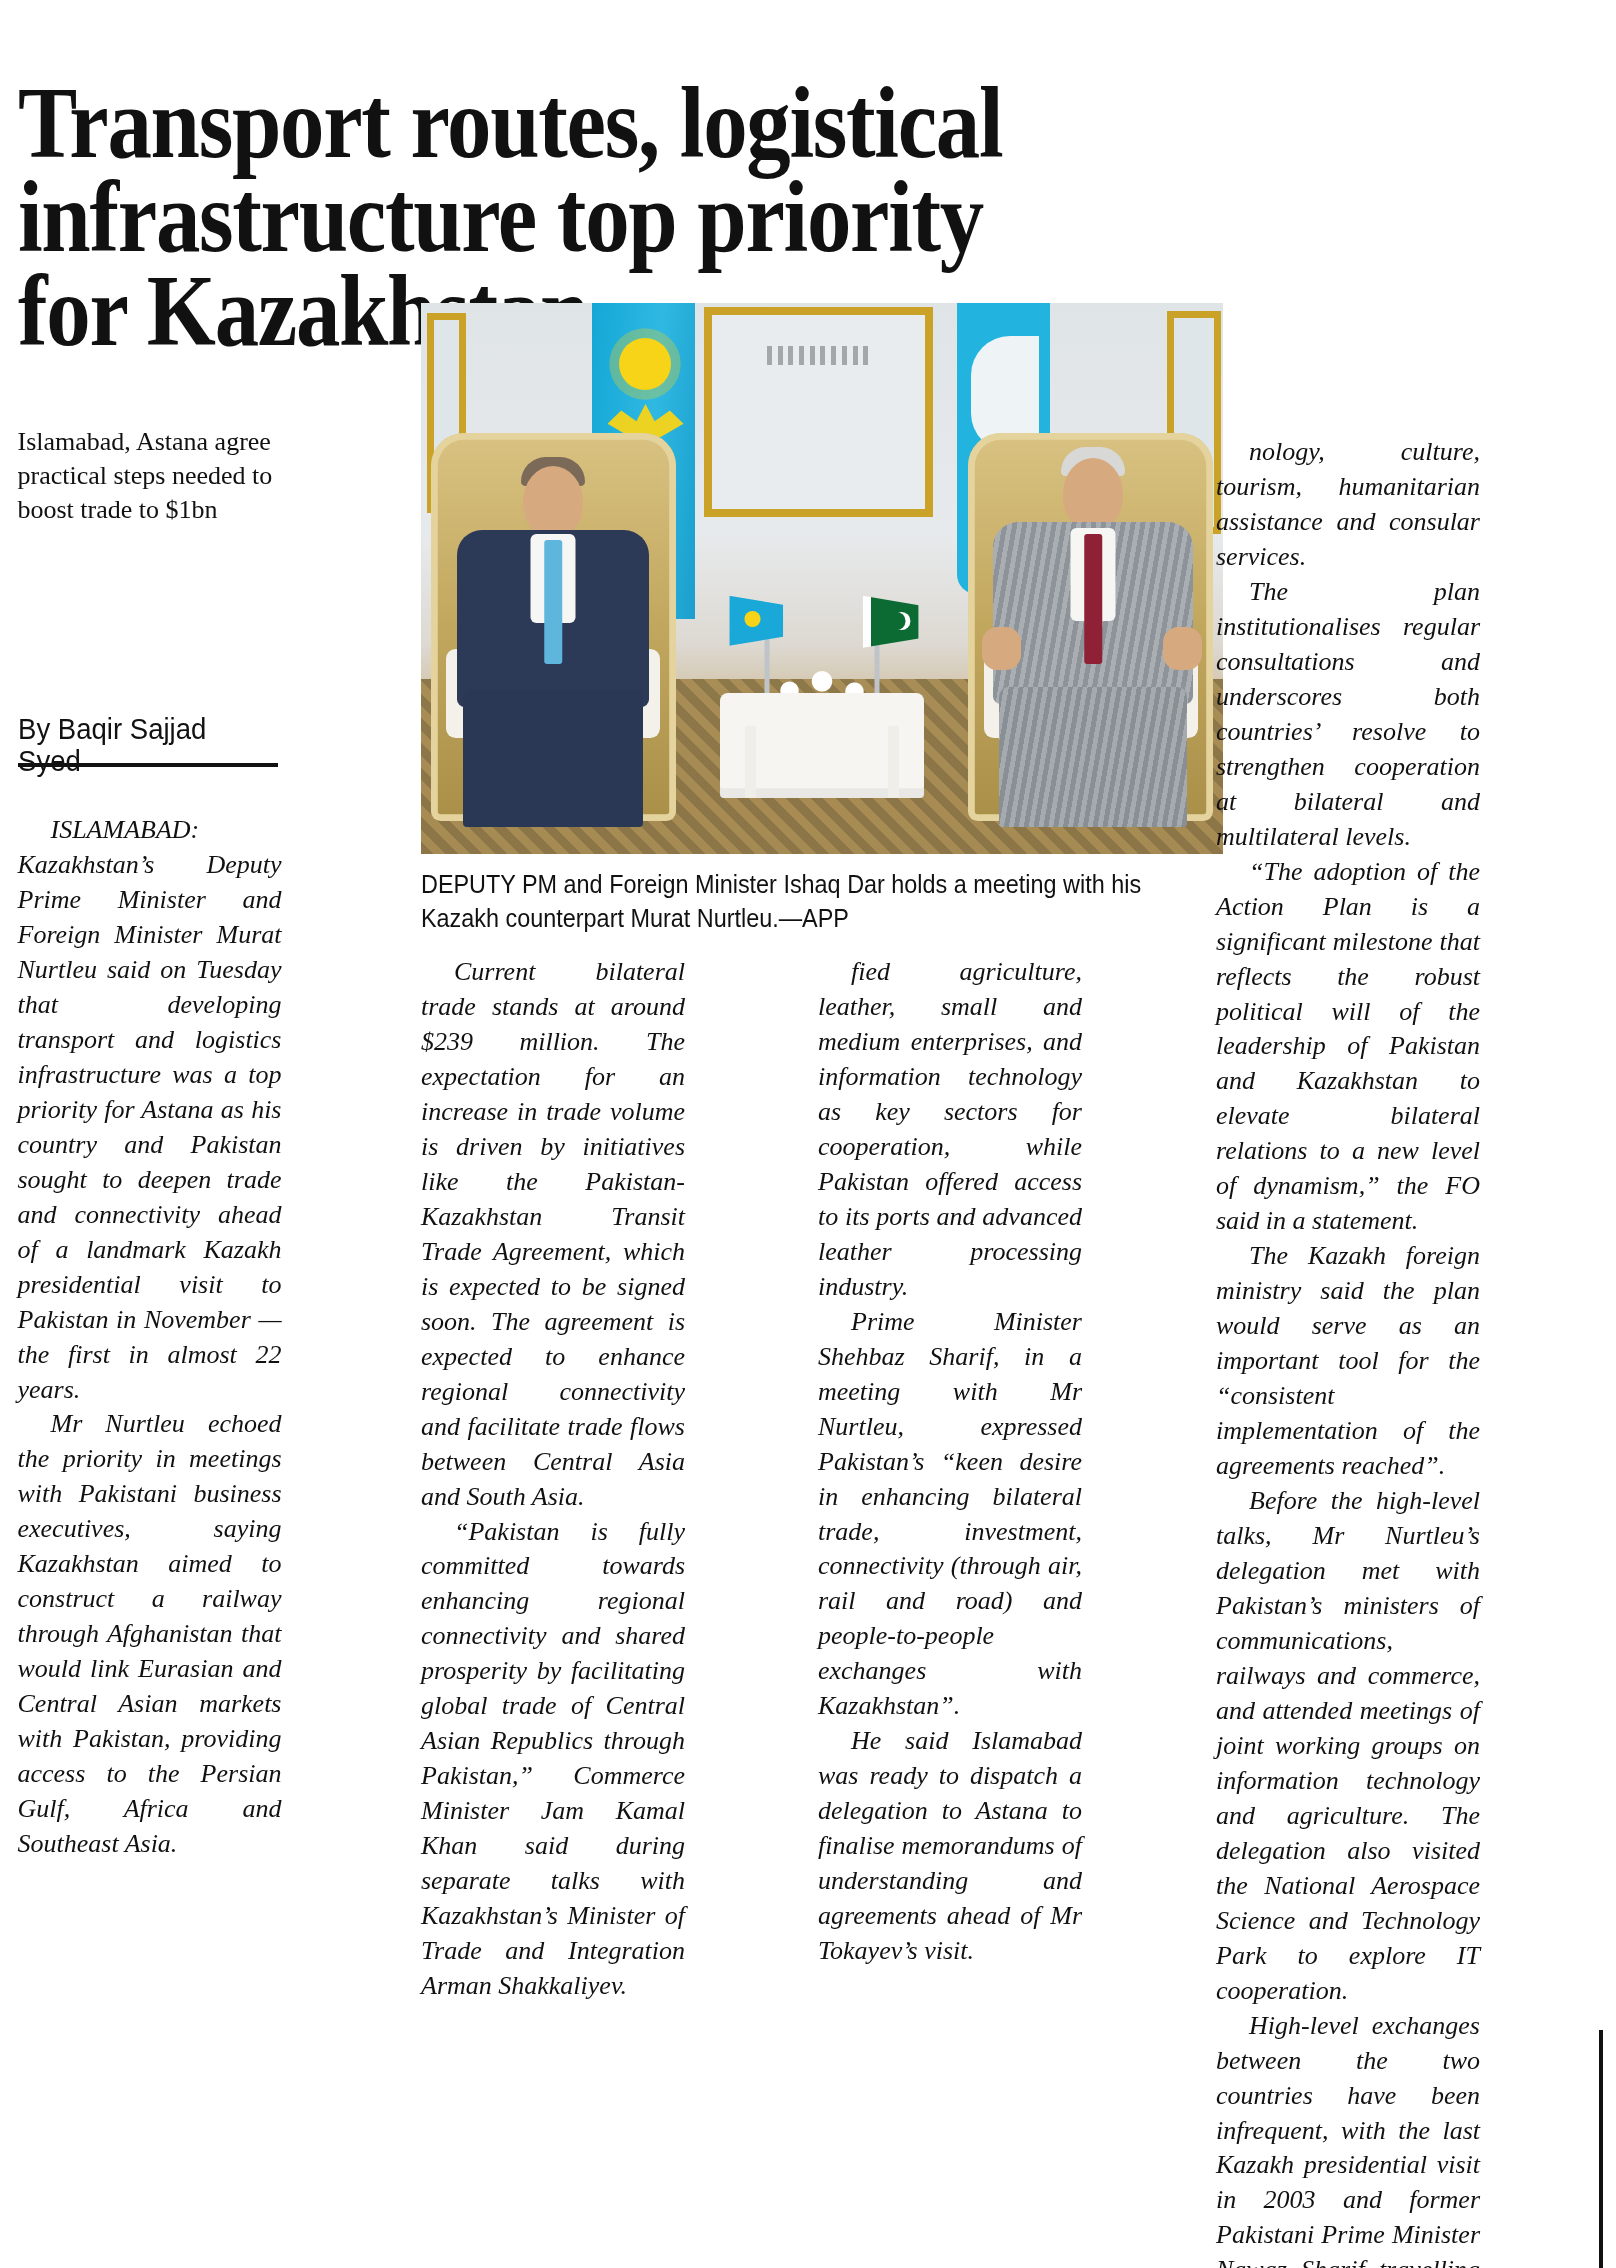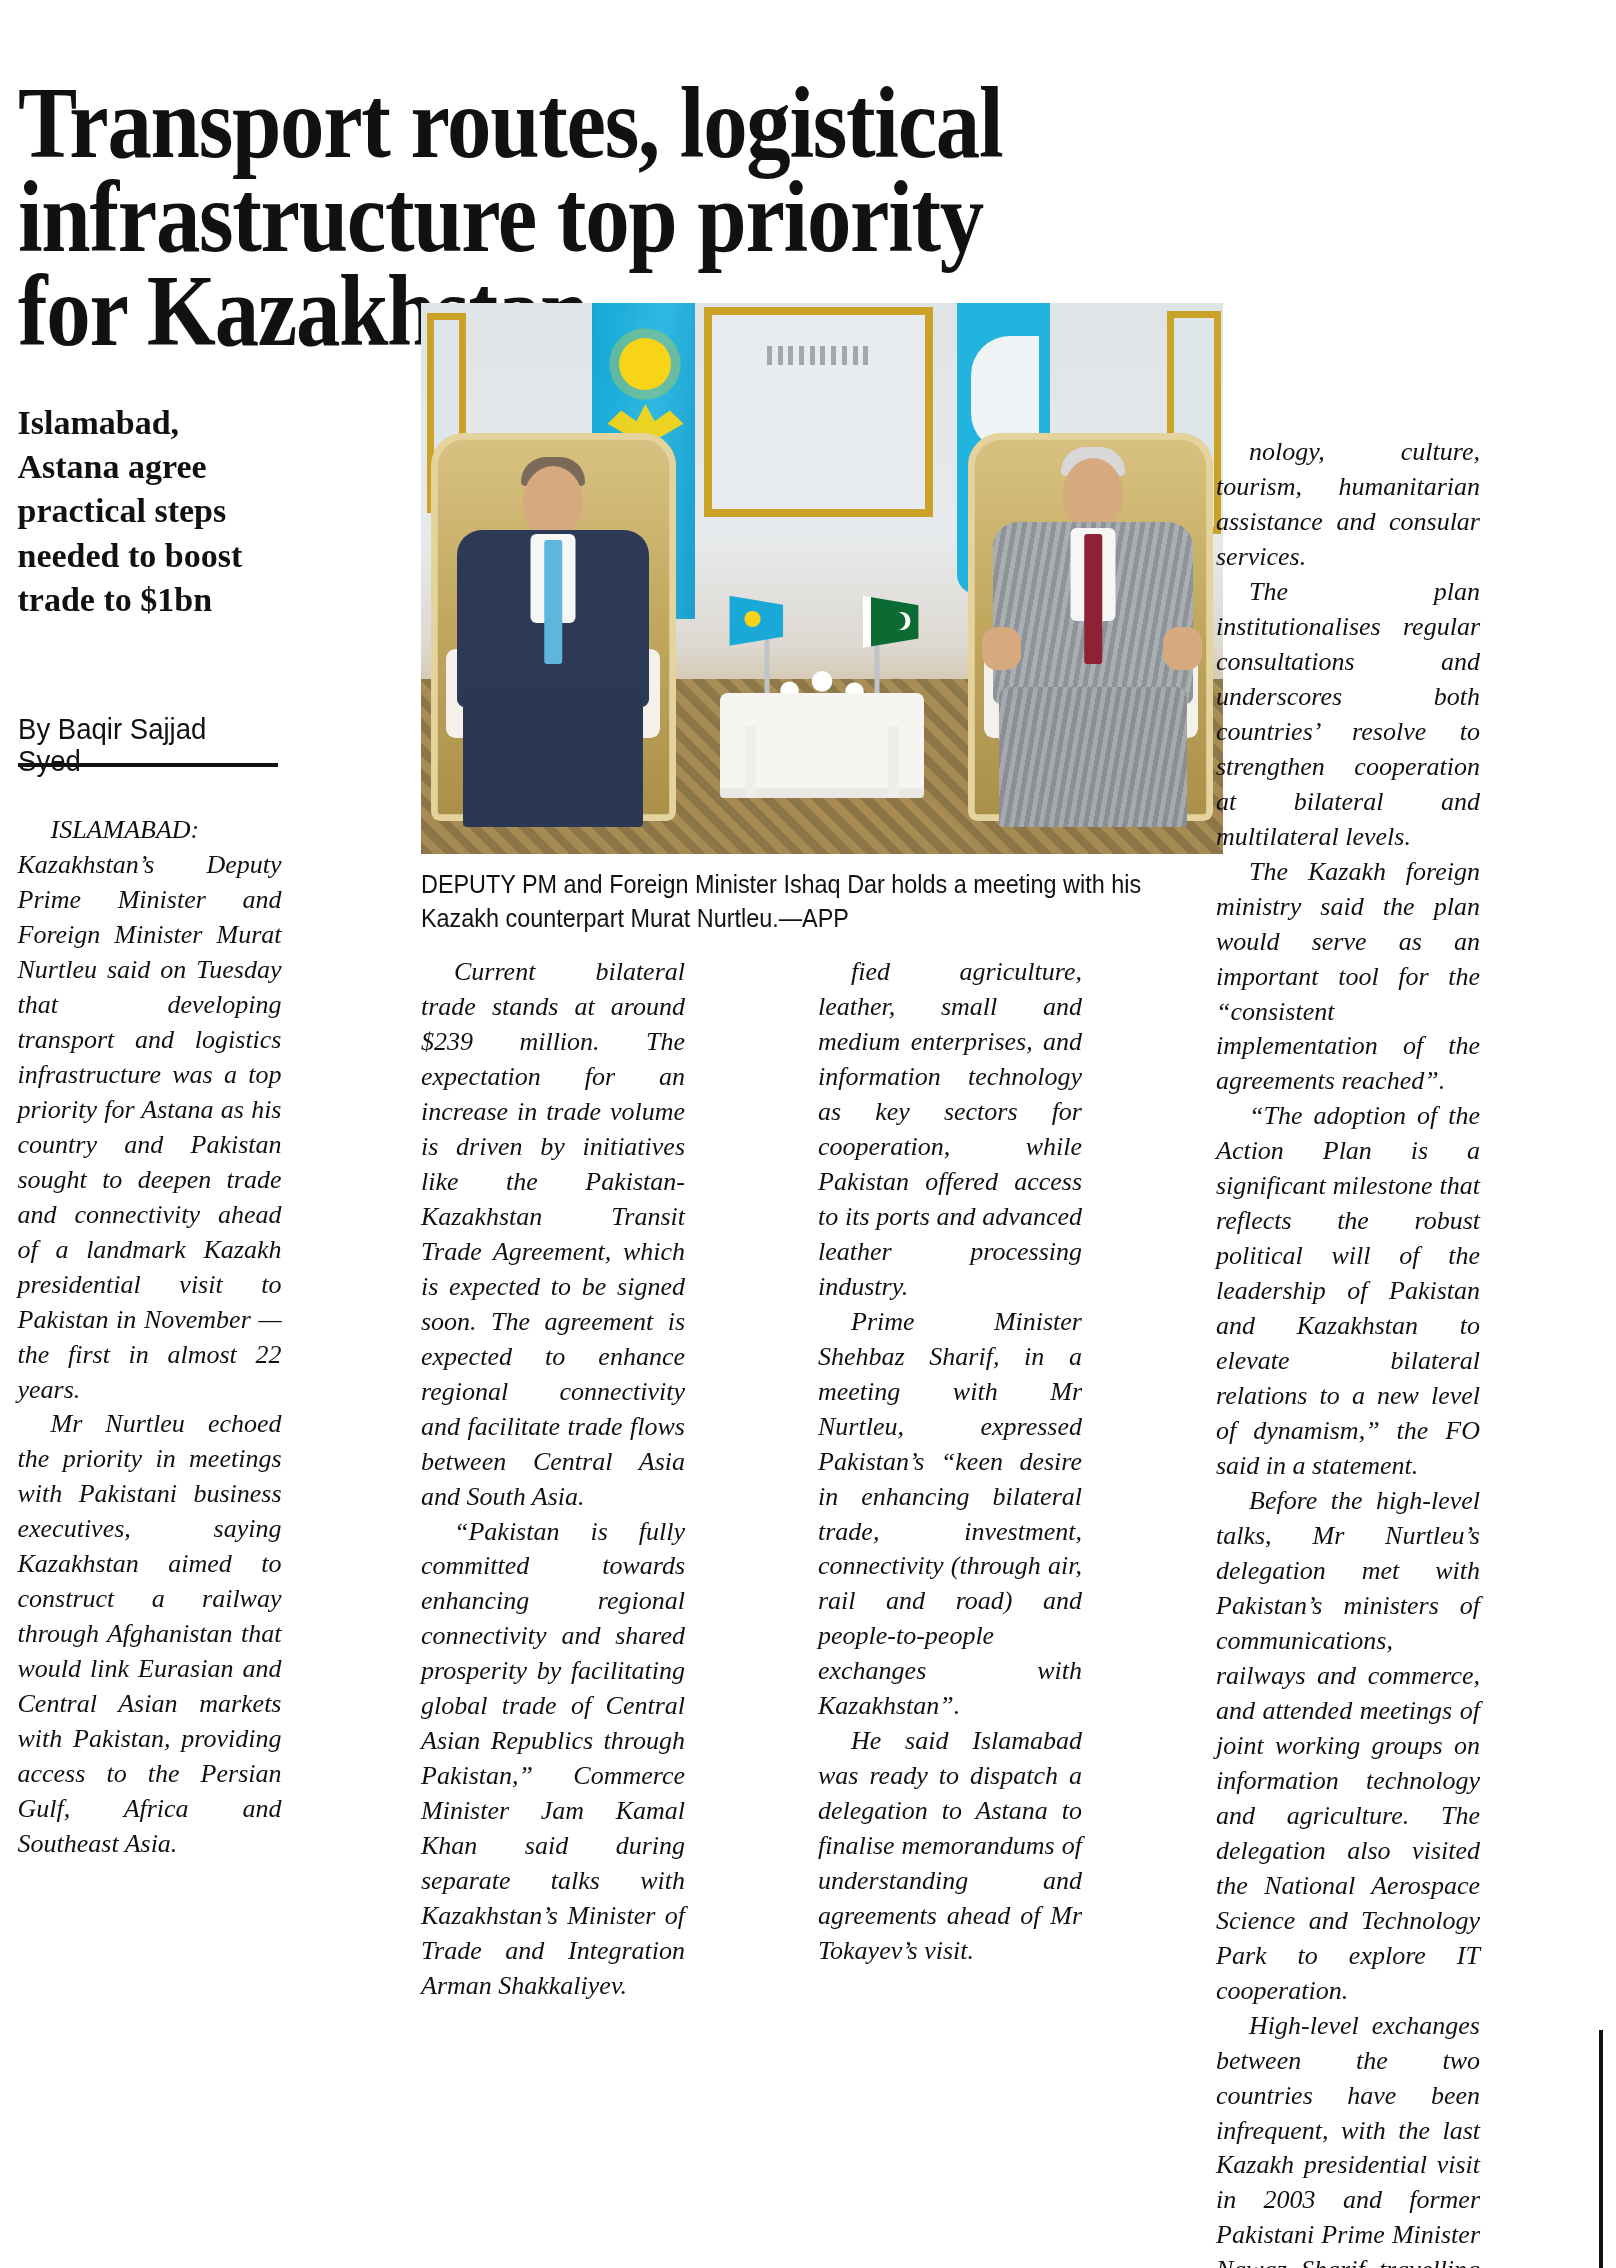--- a/index.html
+++ b/index.html
@@ -31,26 +31,26 @@
     color: #111111;
     transform: scaleX(0.88);
     transform-origin: left top;
     white-space: pre-line;
   }
 
   
   .deck {
     position: absolute;
     left: 17.5px;
-    top: 401px;
+    top: 425px;
     width: 260px;
     font-family: "Liberation Serif", "DejaVu Serif", serif;
-    font-size: 34px;
+    font-size: 26px;
     line-height: 1.30;
-    font-weight: 700;
+    font-weight: 400;
     color: #111111;
   }
 
   
   .byline {
     position: absolute;
     left: 17.5px;
     top: 714px;
     width: 262px;
     font-family: "Liberation Sans", "DejaVu Sans", sans-serif;
@@ -406,21 +406,21 @@
       <p>“Pakistan is fully committed towards enhancing regional connectivity and shared prosperity by facilitating global trade of Central Asian Republics through Pakistan,” Commerce Minister Jam Kamal Khan said during separate talks with Kazakhstan’s Minister of Trade and Integration Arman Shakkaliyev.</p>
     </div>
   <div class="col col-3">
       <p>fied agriculture, leather, small and medium enterprises, and information technology as key sectors for cooperation, while Pakistan offered access to its ports and advanced leather processing industry.</p>
       <p>Prime Minister Shehbaz Sharif, in a meeting with Mr Nurtleu, expressed Pakistan’s “keen desire in enhancing bilateral trade, investment, connectivity (through air, rail and road) and people-to-people exchanges with Kazakhstan”.</p>
       <p>He said Islamabad was ready to dispatch a delegation to Astana to finalise memorandums of understanding and agreements ahead of Mr Tokayev’s visit.</p>
     </div>
   <div class="col col-4">
       <p>nology, culture, tourism, humanitarian assistance and consular services.</p>
       <p>The plan institutionalises regular consultations and underscores both countries’ resolve to strengthen cooperation at bilateral and multilateral levels.</p>
+      <p>“The adoption of the Action Plan is a significant milestone that reflects the robust political will of the leadership of Pakistan and Kazakhstan to elevate bilateral relations to a new level of dynamism,” the FO said in a statement.</p>
       <p>The Kazakh foreign ministry said the plan would serve as an important tool for the “consistent implementation of the agreements reached”.</p>
-      <p>“The adoption of the Action Plan is a significant milestone that reflects the robust political will of the leadership of Pakistan and Kazakhstan to elevate bilateral relations to a new level of dynamism,” the FO said in a statement.</p>
       <p>Before the high-level talks, Mr Nurtleu’s delegation met with Pakistan’s ministers of communications, railways and commerce, and attended meetings of joint working groups on information technology and agriculture. The delegation also visited the National Aerospace Science and Technology Park to explore IT cooperation.</p>
       <p>High-level exchanges between the two countries have been infrequent, with the last Kazakh presidential visit in 2003 and former Pakistani Prime Minister Nawaz Sharif travelling to Kazakhstan in 2015, though the two sides have been meeting on the sidelines of multilateral events. PM Shehbaz and the Kazakh president recently met on the sidelines of the SCO Summit in China.</p>
     </div>
 
   <div class="edge-rule"></div>
 </div>
 
 
 </body></html>

